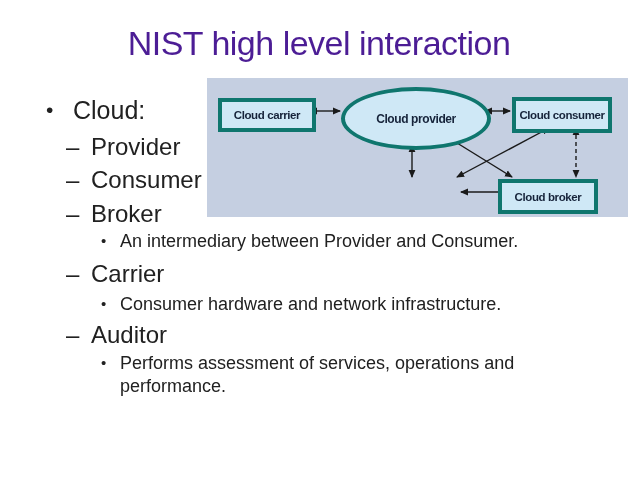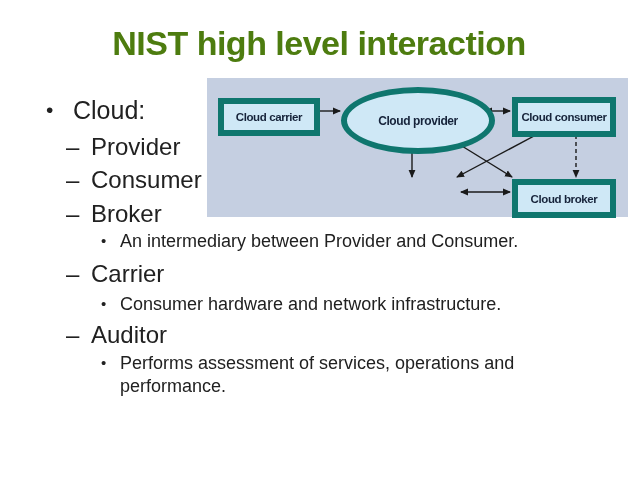--- a/index.html
+++ b/index.html
@@ -2,21 +2,21 @@
 <html><head>
 <meta charset="utf-8">
 <style>
   html,body{margin:0;padding:0;}
   body{
     width:638px;height:478px;position:relative;background:#ffffff;
     font-family:"Liberation Sans",sans-serif;overflow:hidden;
   }
   .title{
     position:absolute;top:25px;left:0;width:638px;text-align:center;
-    font-size:34px;line-height:1.1;font-weight:700;color:#4d7c0f;margin:0;
+    font-size:34px;line-height:1.1;font-weight:400;color:#4c1d95;margin:0;
     letter-spacing:-0.5px;
   }
   
   .row{position:absolute;display:flex;color:#212121;align-items:flex-start;}
   .marker{display:inline-block;flex:0 0 auto;}
   .l1{left:46px;font-size:25px;line-height:1.1;}
   .l1 .marker{width:27px;font-size:21px;padding-top:1px;}
   .l2{left:66px;font-size:24px;line-height:1.1;}
   .l2 .marker{width:25px;}
   .l3{left:101px;font-size:18px;line-height:1.28;}
@@ -25,21 +25,21 @@
   
   .diagram{
     position:absolute;left:207px;top:78px;width:421px;height:139px;
     background:#c5cfe1;
   }
   .arrows{position:absolute;left:0;top:0;width:421px;height:139px;}
   .arrows line{stroke:#1a1a1a;stroke-width:1.4;}
   .arrows line.dashed{stroke-dasharray:4 3;}
   .node{
     position:absolute;display:flex;align-items:center;justify-content:center;
-    background:#cfe8f6;border:6px solid #0f766e;
+    background:#cfe8f6;border:4px solid #0f766e;
     font-weight:bold;font-size:11.5px;color:#16233a;letter-spacing:-0.4px;
     text-align:center;
   }
   .node.ellipse{border-radius:50%;font-size:12px;}
 </style>
 </head>
 <body>
 
 <h1 class="title">NIST high level interaction</h1>
 
@@ -100,14 +100,14 @@
     <line x1="205" y1="67" x2="205" y2="99" marker-start="url(#ah)" marker-end="url(#ah)"></line>
     <line x1="242" y1="60" x2="305" y2="99" marker-start="url(#ah)" marker-end="url(#ah)"></line>
     <line x1="342" y1="50" x2="250" y2="99" marker-start="url(#ah)" marker-end="url(#ah)"></line>
     <line class="dashed" x1="369" y1="50" x2="369" y2="99" marker-start="url(#ah)" marker-end="url(#ah)"></line>
     <line x1="254" y1="114" x2="303" y2="114" marker-start="url(#ah)" marker-end="url(#ah)"></line>
   </svg>
 
   <div class="node" style="left:11px;top:20px;width:90px;height:26px">Cloud carrier</div>
   <div class="node" style="left:305px;top:19px;width:92px;height:28px">Cloud consumer</div>
   <div class="node ellipse" style="left:134px;top:9px;width:142px;height:55px">Cloud provider</div>
-  <div class="node" style="left:305px;top:101px;width:92px;height:27px">Cloud broker</div>
+  <div class="node" style="left:291px;top:101px;width:92px;height:27px">Cloud broker</div>
 </div>
 
 </body></html>

